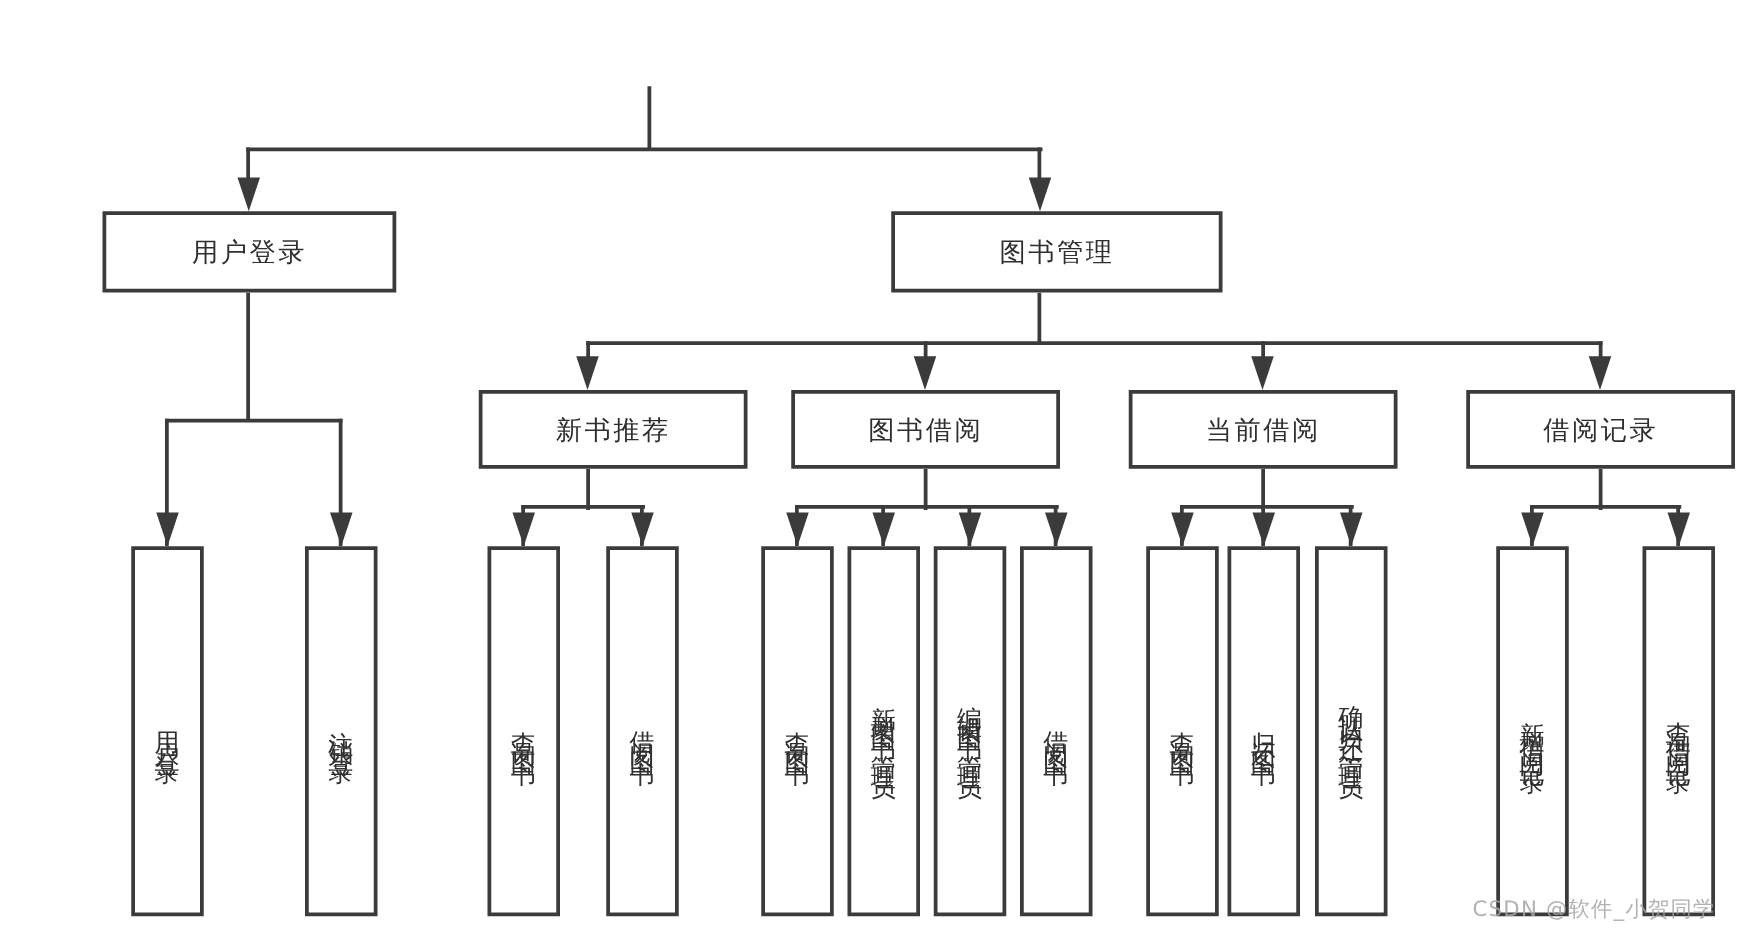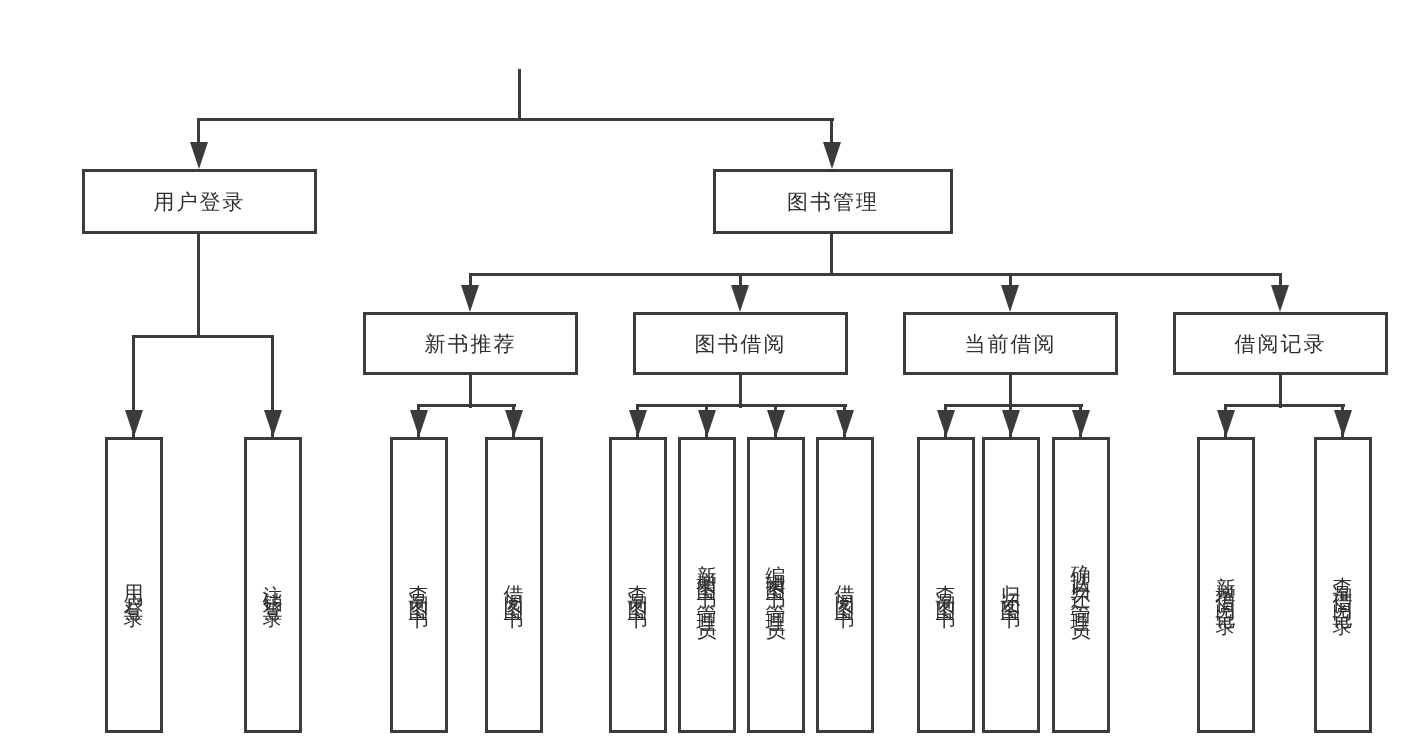--- a/index.html
+++ b/index.html
@@ -68,41 +68,41 @@
 
 
   <div class="line" style="left:518px;top:69px;width:3px;height:51px"></div>
   <div class="line" style="left:197px;top:118px;width:637px;height:3px"></div>
   <div class="line" style="left:197px;top:118px;width:3px;height:28px"></div>
   <div class="arrow" style="left:190px;top:142px"></div>
   <div class="line" style="left:830px;top:118px;width:3px;height:28px"></div>
   <div class="arrow" style="left:823px;top:142px"></div>
 
   <div class="box" style="left:82px;top:169px;width:235px;height:65px">用户登录</div>
-  <div class="box" style="left:713px;top:169px;width:240px;height:65px">图书管理</div>
+  <div class="box" style="left:713px;top:169px;width:265px;height:65px">图书管理</div>
 
   <div class="line" style="left:197px;top:234px;width:3px;height:103px"></div>
   <div class="line" style="left:132px;top:335px;width:142px;height:3px"></div>
   <div class="line" style="left:132px;top:335px;width:3px;height:102px"></div>
   <div class="arrow" style="left:125px;top:410px"></div>
   <div class="line" style="left:271px;top:335px;width:3px;height:102px"></div>
   <div class="arrow" style="left:264px;top:410px"></div>
 
   <div class="line" style="left:830px;top:234px;width:3px;height:41px"></div>
   <div class="line" style="left:469px;top:273px;width:813px;height:3px"></div>
   <div class="line" style="left:469px;top:273px;width:3px;height:16px"></div>
   <div class="arrow" style="left:461px;top:285px"></div>
   <div class="line" style="left:739px;top:273px;width:3px;height:16px"></div>
   <div class="arrow" style="left:731px;top:285px"></div>
   <div class="line" style="left:1009px;top:273px;width:3px;height:16px"></div>
   <div class="arrow" style="left:1001px;top:285px"></div>
   <div class="line" style="left:1279px;top:273px;width:3px;height:16px"></div>
   <div class="arrow" style="left:1271px;top:285px"></div>
 
-  <div class="box" style="left:363px;top:312px;width:215px;height:63px">新书推荐</div>
+  <div class="box" style="left:383px;top:312px;width:215px;height:63px">新书推荐</div>
   <div class="box" style="left:903px;top:312px;width:215px;height:63px">当前借阅</div>
   <div class="box" style="left:633px;top:312px;width:215px;height:63px">图书借阅</div>
   <div class="box" style="left:1173px;top:312px;width:215px;height:63px">借阅记录</div>
 
   <div class="line" style="left:469px;top:375px;width:3px;height:33px"></div>
   <div class="line" style="left:417px;top:404px;width:99px;height:3px"></div>
   <div class="line" style="left:417px;top:404px;width:3px;height:33px"></div>
   <div class="arrow" style="left:410px;top:410px"></div>
   <div class="line" style="left:512px;top:404px;width:3px;height:33px"></div>
   <div class="arrow" style="left:505px;top:410px"></div>
@@ -145,14 +145,15 @@
   <div class="box vbox" style="left:747px;top:437px;width:58px;height:296px">编辑图书（管理员）</div>
   <div class="box vbox" style="left:816px;top:437px;width:58px;height:296px">借阅图书</div>
 
   <div class="box vbox" style="left:917px;top:437px;width:58px;height:296px">查询图书</div>
   <div class="box vbox" style="left:982px;top:437px;width:58px;height:296px">归还图书</div>
   <div class="box vbox" style="left:1052px;top:437px;width:58px;height:296px">确认归还（管理员）</div>
 
   <div class="box vbox" style="left:1197px;top:437px;width:58px;height:296px">新增借阅记录</div>
   <div class="box vbox" style="left:1314px;top:437px;width:58px;height:296px">查询借阅记录</div>
 
+  <div class="watermark">CSDN @软件_小贺同学</div>
 
 </div>
 
 </body></html>

